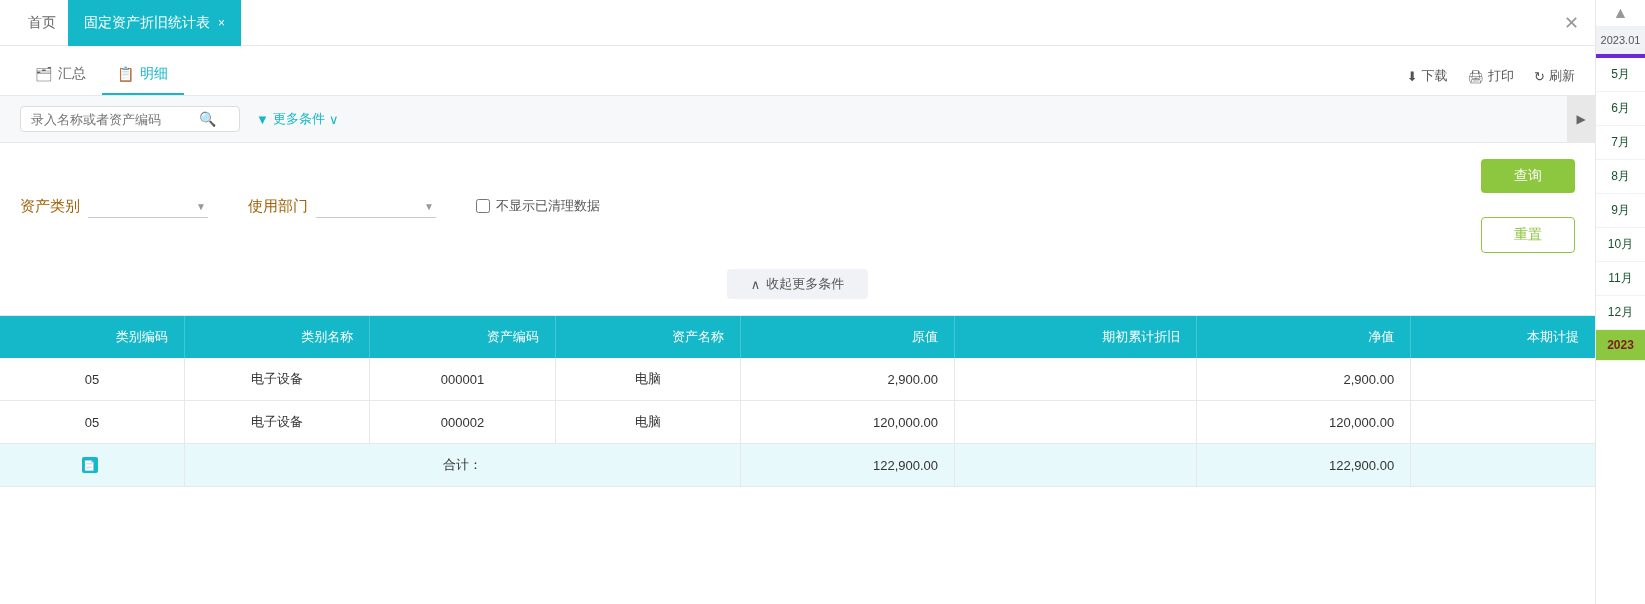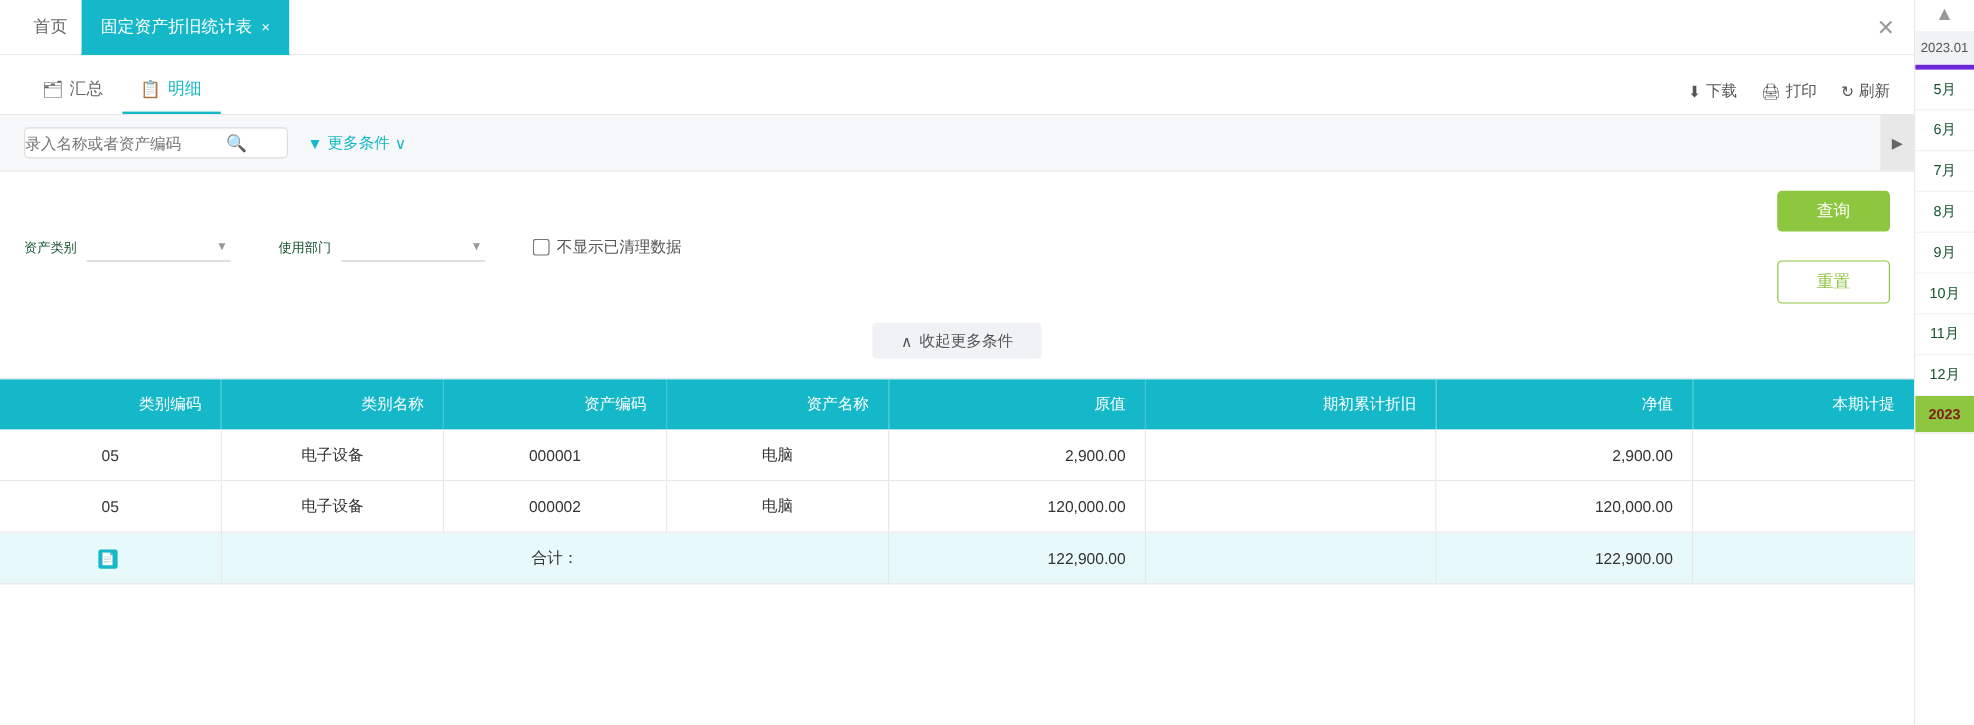--- a/index.html
+++ b/index.html
@@ -122,21 +122,21 @@
       align-items: center;
       gap: 16px;
       border-bottom: 1px solid #e8e8e8;
     }
     .search-input-wrap {
       display: flex;
       align-items: center;
       background: #fff;
       border: 1px solid #ddd;
       border-radius: 4px;
-      padding: 4px 0;
+      padding: 4px 10px;
       width: 220px;
       gap: 8px;
     }
     .search-input-wrap input {
       border: none;
       outline: none;
       font-size: 13px;
       color: #999;
       width: 160px;
       background: transparent;
@@ -181,22 +181,22 @@
       display: flex;
       align-items: center;
       gap: 40px;
     }
     .filter-field {
       display: flex;
       align-items: center;
       gap: 8px;
     }
     .filter-field label {
-      color: #14532d;
-      font-size: 11px;
+      color: #a16207;
+      font-size: 15px;
       white-space: nowrap;
     }
     .filter-select {
       border: none;
       border-bottom: 1px solid #ccc;
       padding: 4px 20px 4px 4px;
       font-size: 13px;
       color: #333;
       background: transparent;
       outline: none;

